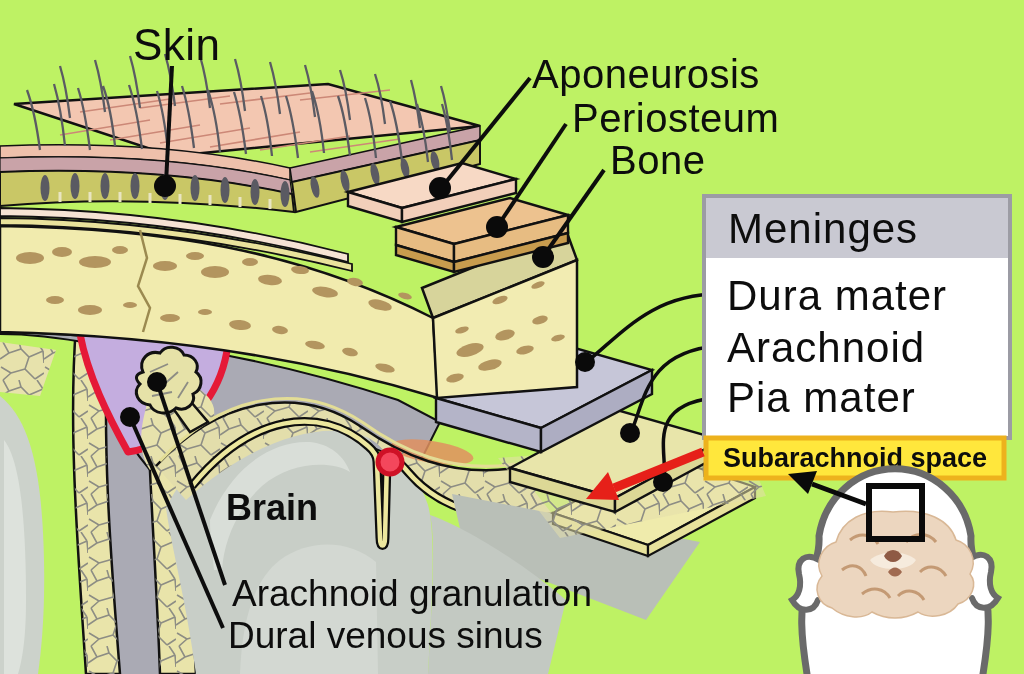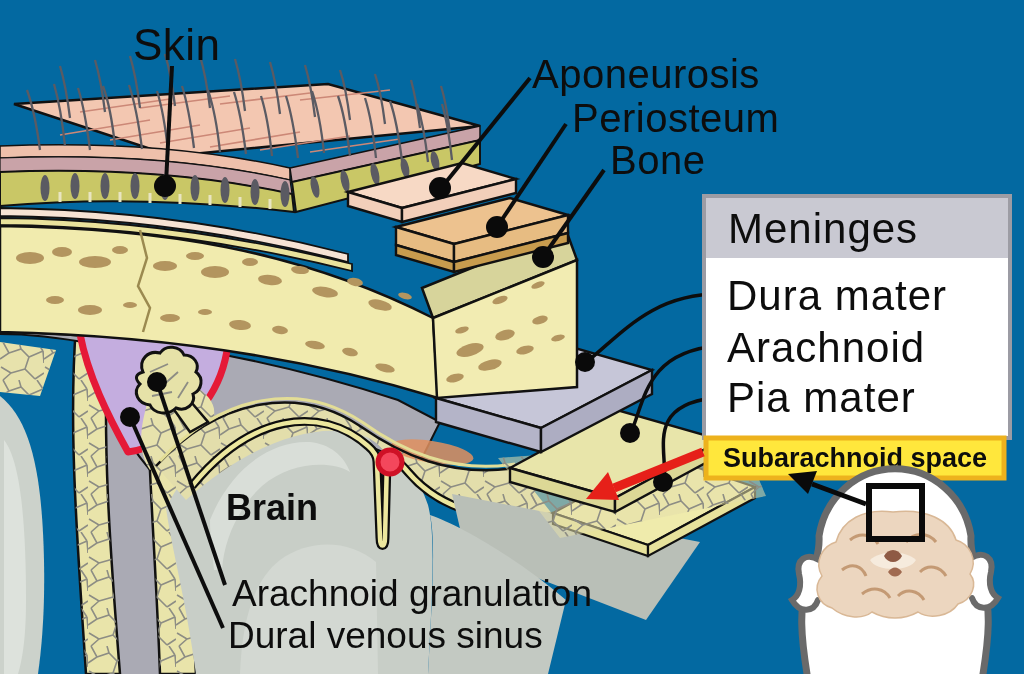--- a/index.html
+++ b/index.html
@@ -1,16 +1,16 @@
 <!DOCTYPE html>
 <html><head>
 <meta charset="utf-8">
 <style>
   html,body{margin:0;padding:0;background:#ffffff;}
-  #stage{position:relative;width:1024px;height:674px;background:#0369a1;overflow:hidden;
+  #stage{position:relative;width:1024px;height:674px;background:#bef264;overflow:hidden;
          font-family:"Liberation Sans","DejaVu Sans",sans-serif;}
   svg{display:block}
   text{fill:#0d0d0d;font-family:"Liberation Sans","DejaVu Sans",sans-serif;}
   .lbl{font-size:40px;letter-spacing:.5px;}
   .lbl-big{font-size:44px;}
   .legend-item{font-size:42px;letter-spacing:1px;}
   .legend-title{font-size:42px;letter-spacing:1px;}
   .hl-label{font-size:27px;font-weight:bold;}
   .bottom-lbl{font-size:37px;}
   .brain-lbl{font-size:36px;font-weight:bold;}

